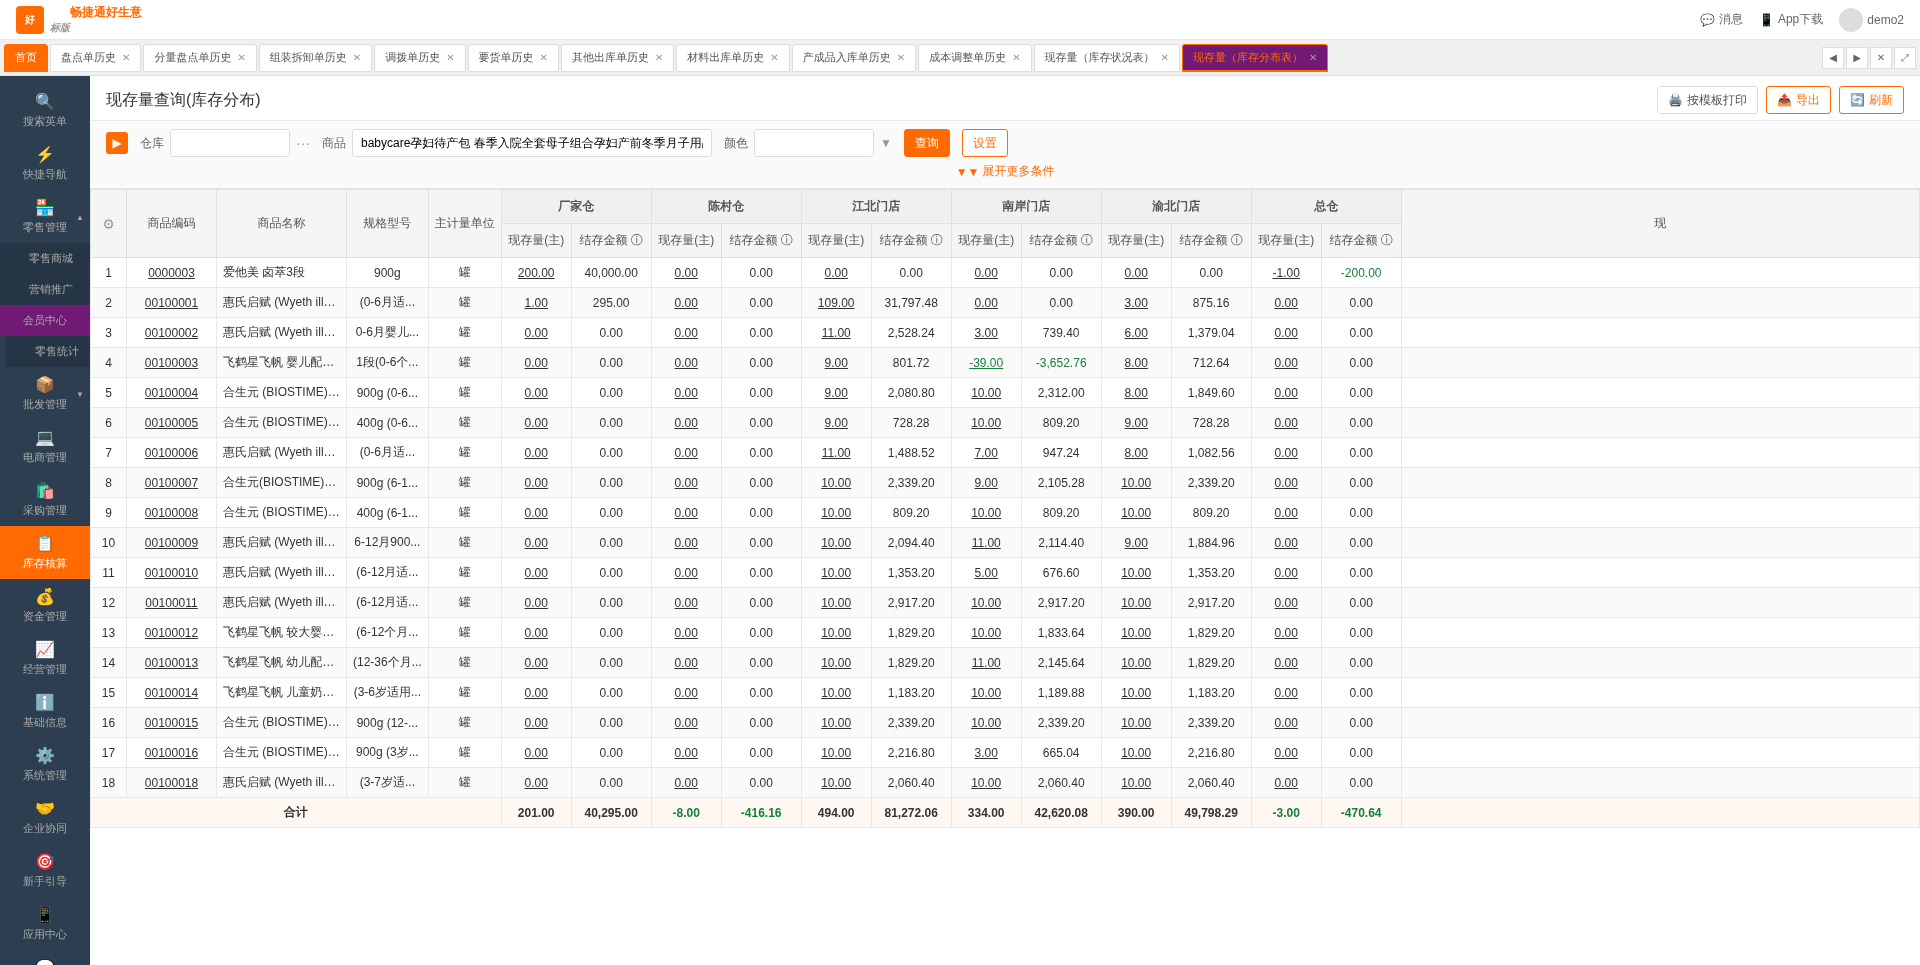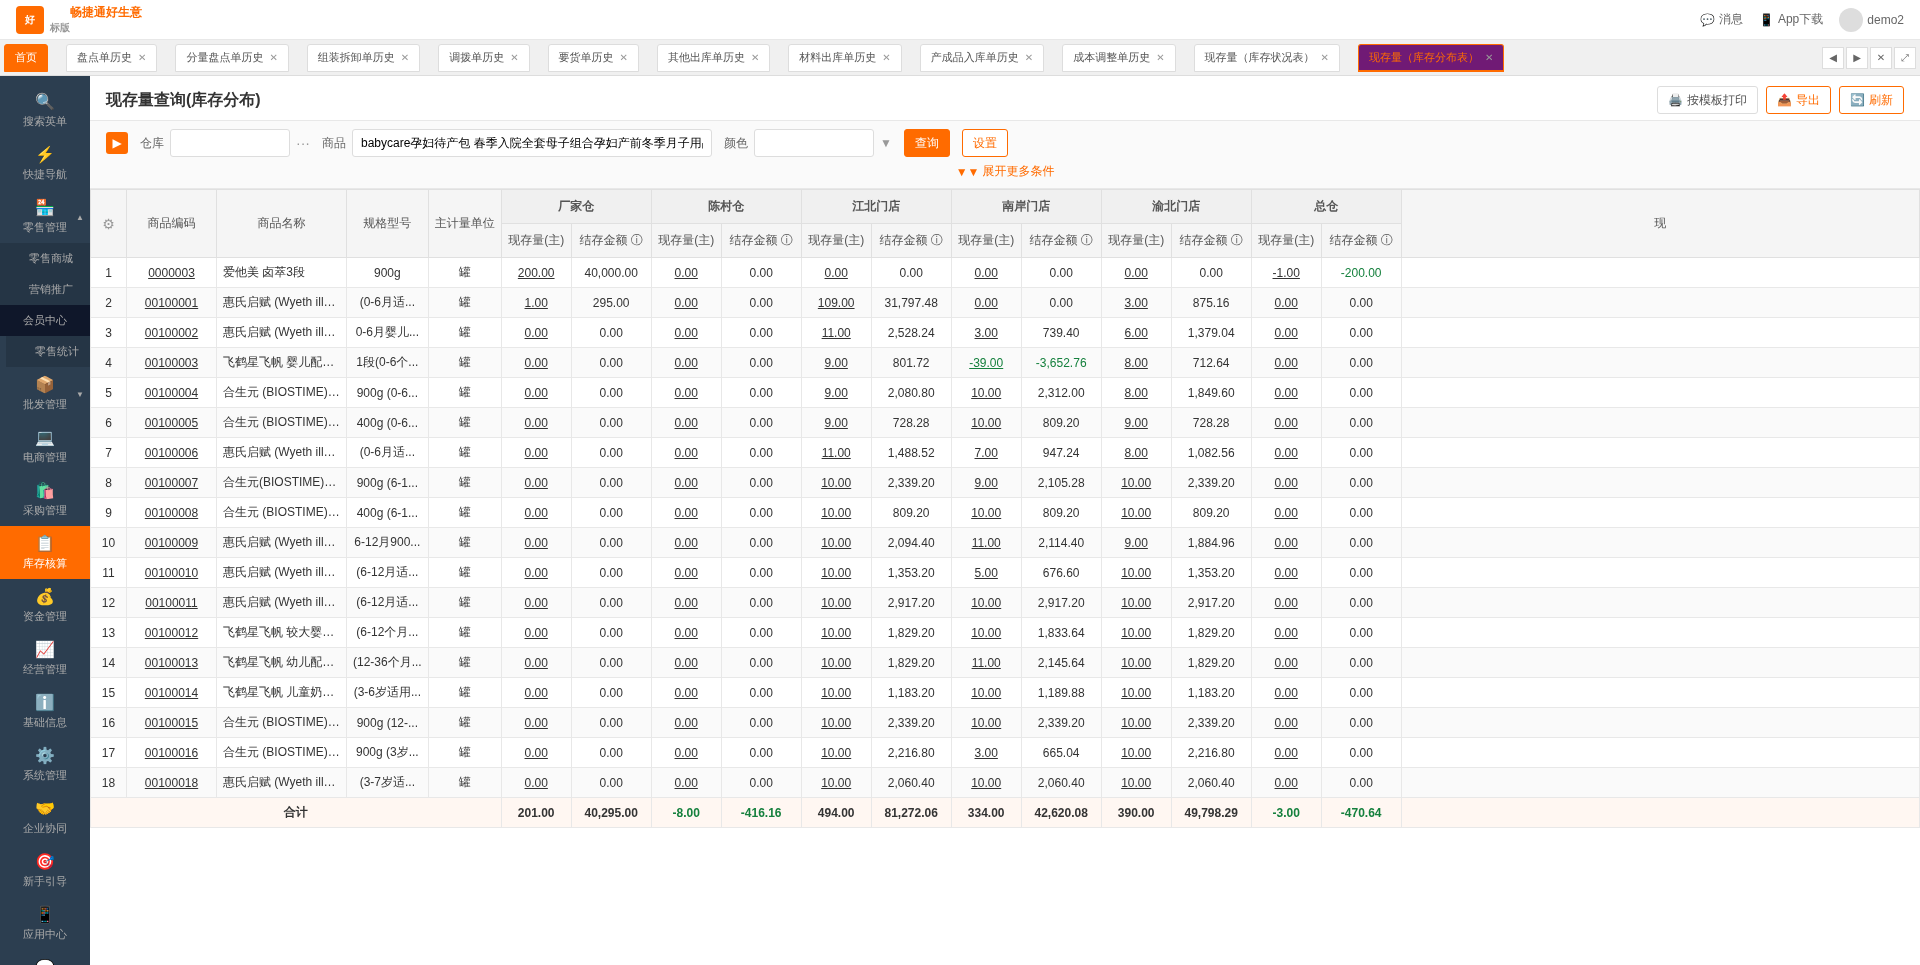--- a/index.html
+++ b/index.html
@@ -9,21 +9,21 @@
     .top-bar { height: 40px; background: #fff; display: flex; align-items: center; justify-content: space-between; padding: 0 16px; border-bottom: 1px solid #e8e8e8; }
     .top-bar-left { display: flex; align-items: center; gap: 8px; }
     .logo-area { display: flex; align-items: center; gap: 6px; color: #ff6b00; font-weight: bold; font-size: 13px; }
     .logo-icon { width: 28px; height: 28px; background: #ff6b00; border-radius: 4px; display: flex; align-items: center; justify-content: center; color: white; font-size: 10px; }
     .top-bar-right { display: flex; align-items: center; gap: 16px; color: #666; font-size: 12px; }
     .top-bar-right span { display: flex; align-items: center; gap: 4px; cursor: pointer; }
     .avatar { width: 24px; height: 24px; border-radius: 50%; background: #ddd; display: inline-block; overflow: hidden; }
 
     
     .tab-bar { height: 36px; background: #f0f0f0; display: flex; align-items: center; padding: 0 4px; border-bottom: 1px solid #ddd; overflow: hidden; position: relative; }
-    .tab-item { height: 28px; padding: 0 10px; display: flex; align-items: center; gap: 4px; background: #fff; border: 1px solid #ddd; border-radius: 3px 3px 0 0; margin-right: 18px; cursor: pointer; white-space: nowrap; font-size: 11px; color: #555; flex-shrink: 0; }
+    .tab-item { height: 28px; padding: 0 10px; display: flex; align-items: center; gap: 4px; background: #fff; border: 1px solid #ddd; border-radius: 3px 3px 0 0; margin-right: 2px; cursor: pointer; white-space: nowrap; font-size: 11px; color: #555; flex-shrink: 0; }
     .tab-item.active { background: #701a75; border-color: #ff6b00; color: #ff6b00; border-bottom: 2px solid #ff6b00; }
     .tab-item .close-x { color: #999; font-size: 10px; margin-left: 2px; }
     .tab-home { background: #ff6b00; color: white; border-color: #ff6b00; }
     .tab-nav-btns { display: flex; gap: 2px; margin-left: auto; }
     .tab-nav-btn { width: 22px; height: 22px; background: #fff; border: 1px solid #ddd; display: flex; align-items: center; justify-content: center; cursor: pointer; font-size: 10px; color: #666; }
 
     
     .main-layout { display: flex; height: calc(100vh - 76px); }
 
     
@@ -33,21 +33,21 @@
     .sidebar-item .s-icon { font-size: 16px; }
     .sidebar-item.has-sub { position: relative; }
     .sidebar-item.has-sub::after { content: '▲'; font-size: 8px; position: absolute; right: 6px; top: 50%; transform: translateY(-50%); }
     .sidebar-item.has-sub.collapsed::after { content: '▼'; }
 
     
     .content-area { flex: 1; overflow: hidden; display: flex; flex-direction: column; background: #fff; }
 
     
     .page-header { padding: 10px 16px 6px; border-bottom: 1px solid #e8e8e8; display: flex; align-items: center; justify-content: space-between; }
-    .page-title { font-size: 16px; font-weight: bold; color: #333; }
+    .page-title { font-size: 16px; font-weight: normal; color: #333; }
     .page-actions { display: flex; gap: 8px; align-items: center; }
     .action-btn { height: 28px; padding: 0 10px; border: 1px solid #ddd; border-radius: 3px; background: #fff; cursor: pointer; font-size: 12px; color: #555; display: flex; align-items: center; gap: 4px; }
     .action-btn.primary { background: #ff6b00; color: #fff; border-color: #ff6b00; }
     .action-btn.outline-orange { border-color: #ff6b00; color: #ff6b00; }
 
     
     .filter-area { padding: 8px 16px; background: #fafafa; border-bottom: 1px solid #e8e8e8; }
     .filter-row { display: flex; align-items: center; gap: 12px; flex-wrap: wrap; }
     .filter-item { display: flex; align-items: center; gap: 6px; }
     .filter-label { color: #666; font-size: 12px; white-space: nowrap; }
@@ -90,21 +90,21 @@
 <body>
 
 <div>
 
   <div class="top-bar">
     <div class="top-bar-left">
       <div class="logo-area">
         <div class="logo-icon">好</div>
         <div>
           <div style="font-size:12px;color:#ff6b00;font-weight:bold;margin-left:20px;">畅捷通好生意</div>
-          <div style="font-size:10px;color:#999;">标版</div>
+          <div style="font-size:10px;color:#999;font-style:italic;">标版</div>
         </div>
       </div>
     </div>
     <div class="top-bar-right">
       <span>
         <span>💬</span>
         <span>消息</span>
       </span>
       <span>
         <span>📱</span>
@@ -152,21 +152,21 @@
       <div class="sidebar-item has-sub">
         <span class="s-icon">🏪</span>
         <span>零售管理</span>
       </div>
       <div class="sidebar-item" style="padding-left:16px;background:#253545;">
         <span style="font-size:11px;">零售商城</span>
       </div>
       <div class="sidebar-item" style="padding-left:16px;background:#253545;">
         <span style="font-size:11px;">营销推广</span>
       </div>
-      <div class="sidebar-item" style="padding-left:4px;background:#0f172a;">
+      <div class="sidebar-item" style="padding-left:4px;background:#701a75;">
         <span style="font-size:11px;">会员中心</span>
       </div>
       <div class="sidebar-item" style="padding-left:16px;background:#253545;margin-left:12px;">
         <span style="font-size:11px;">零售统计</span>
       </div>
       <div class="sidebar-item has-sub collapsed">
         <span class="s-icon">📦</span>
         <span>批发管理</span>
       </div>
       <div class="sidebar-item">

